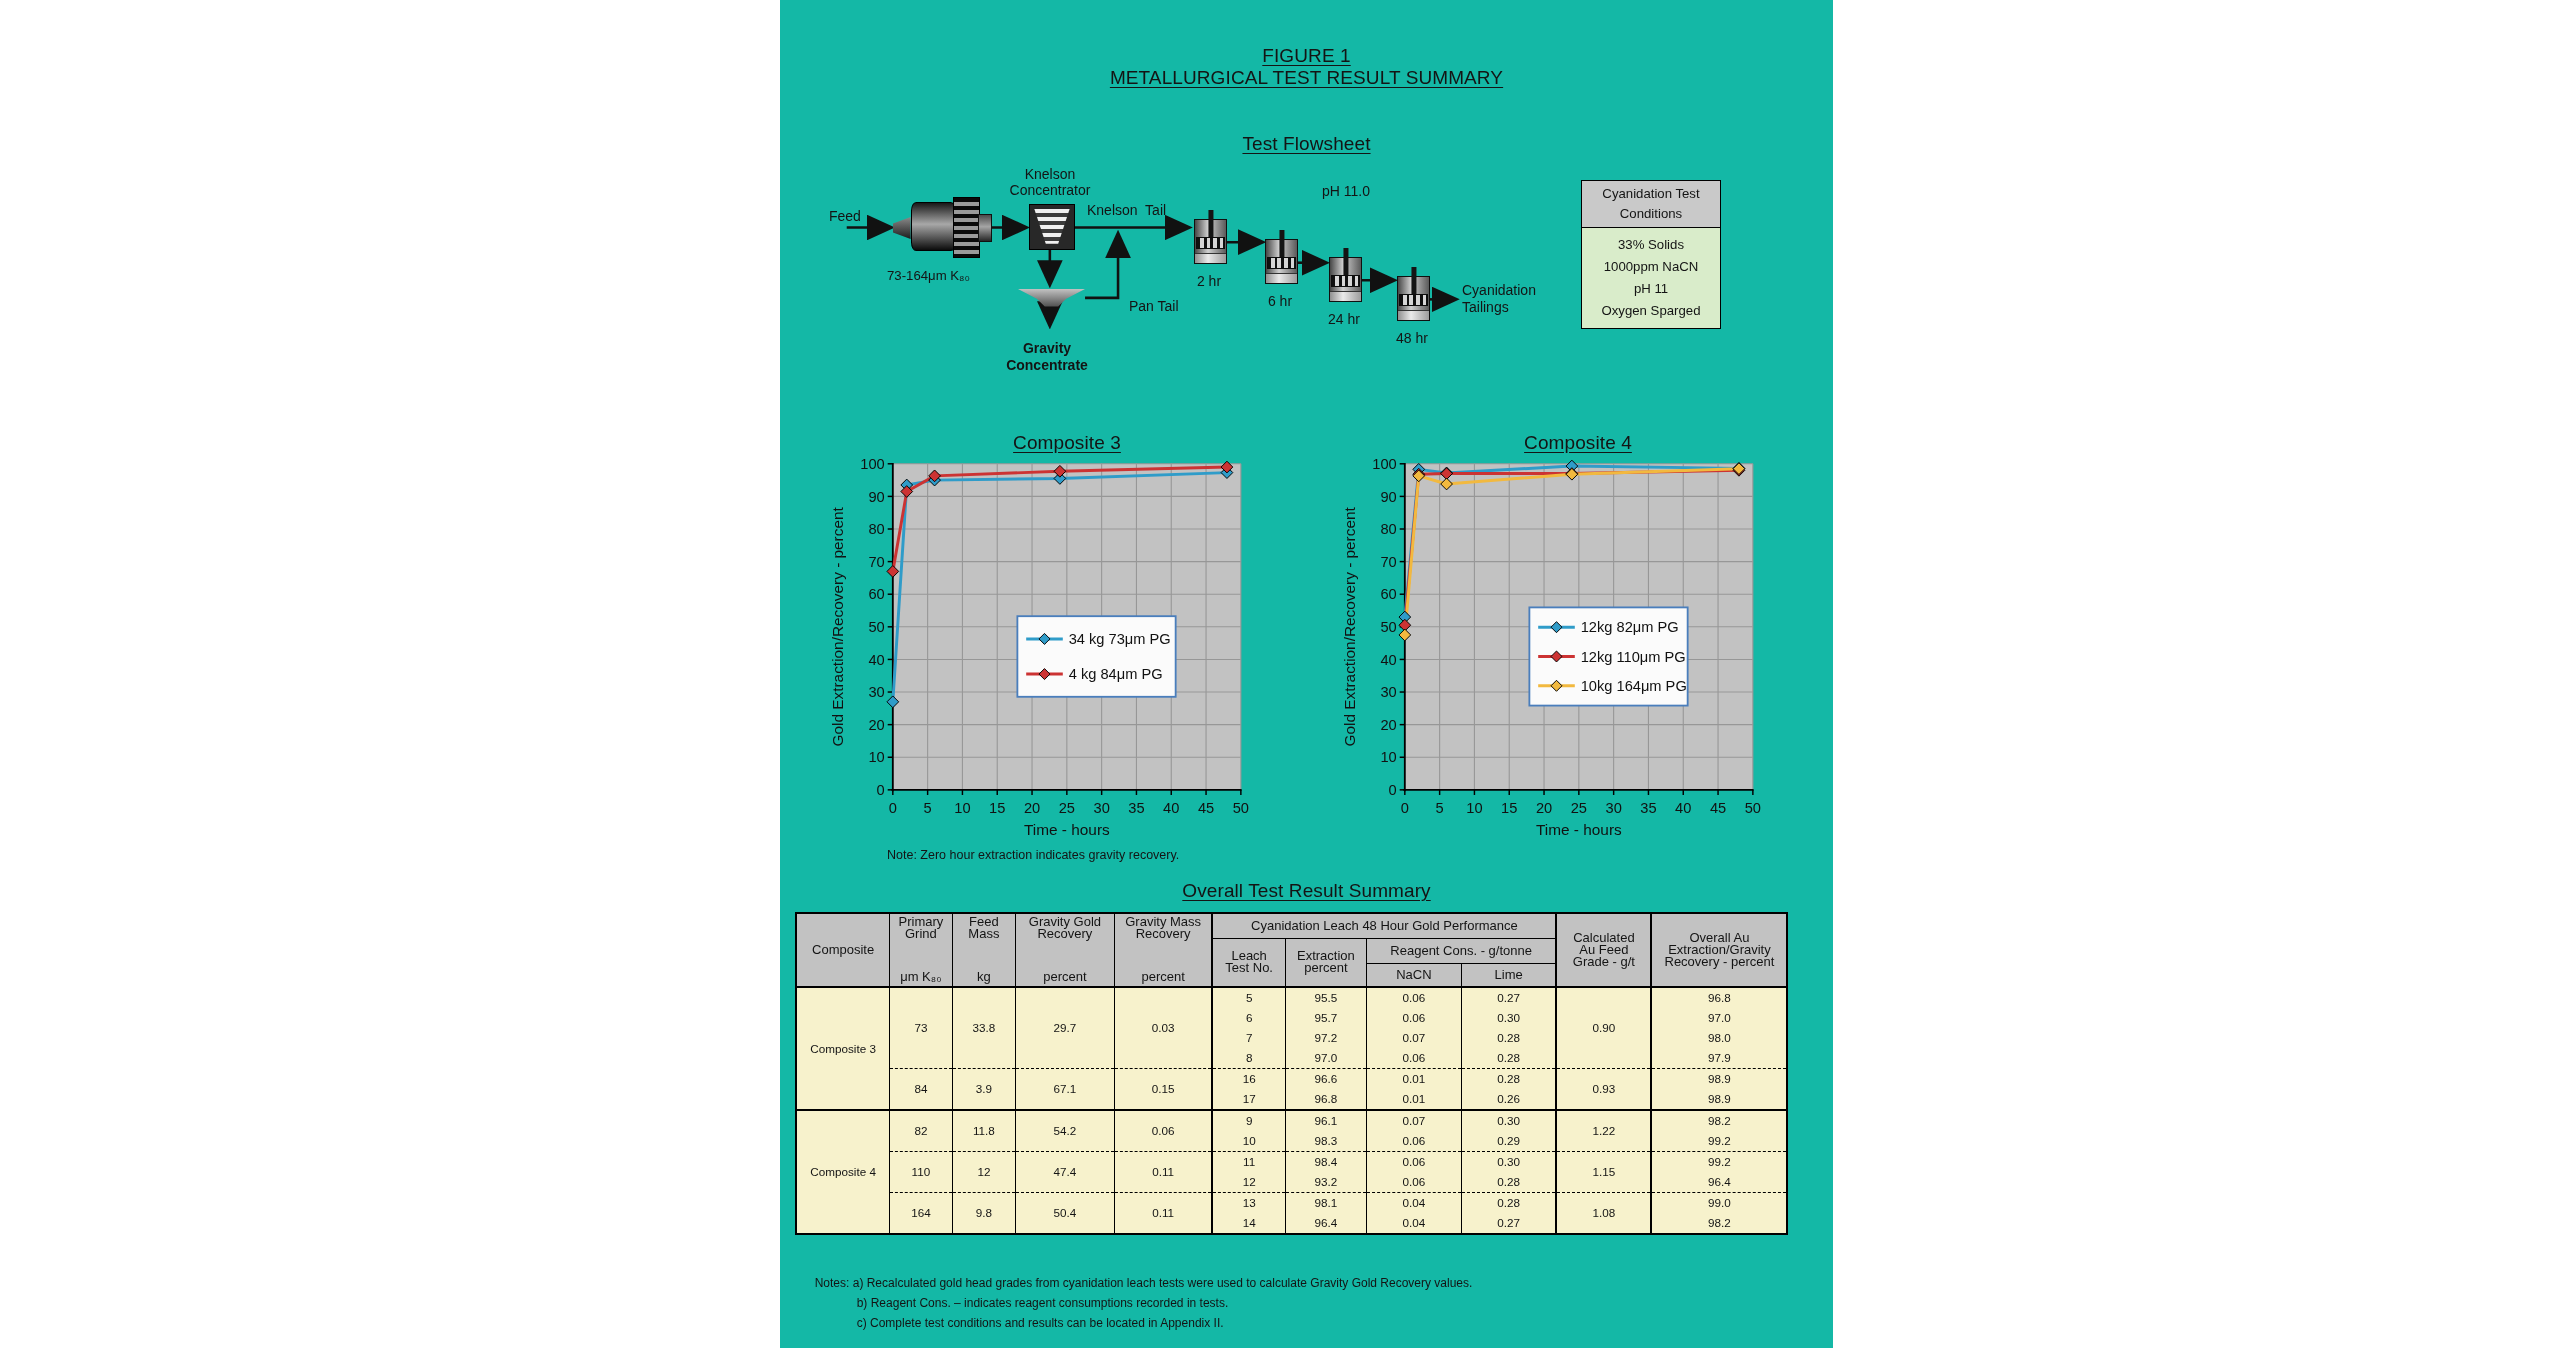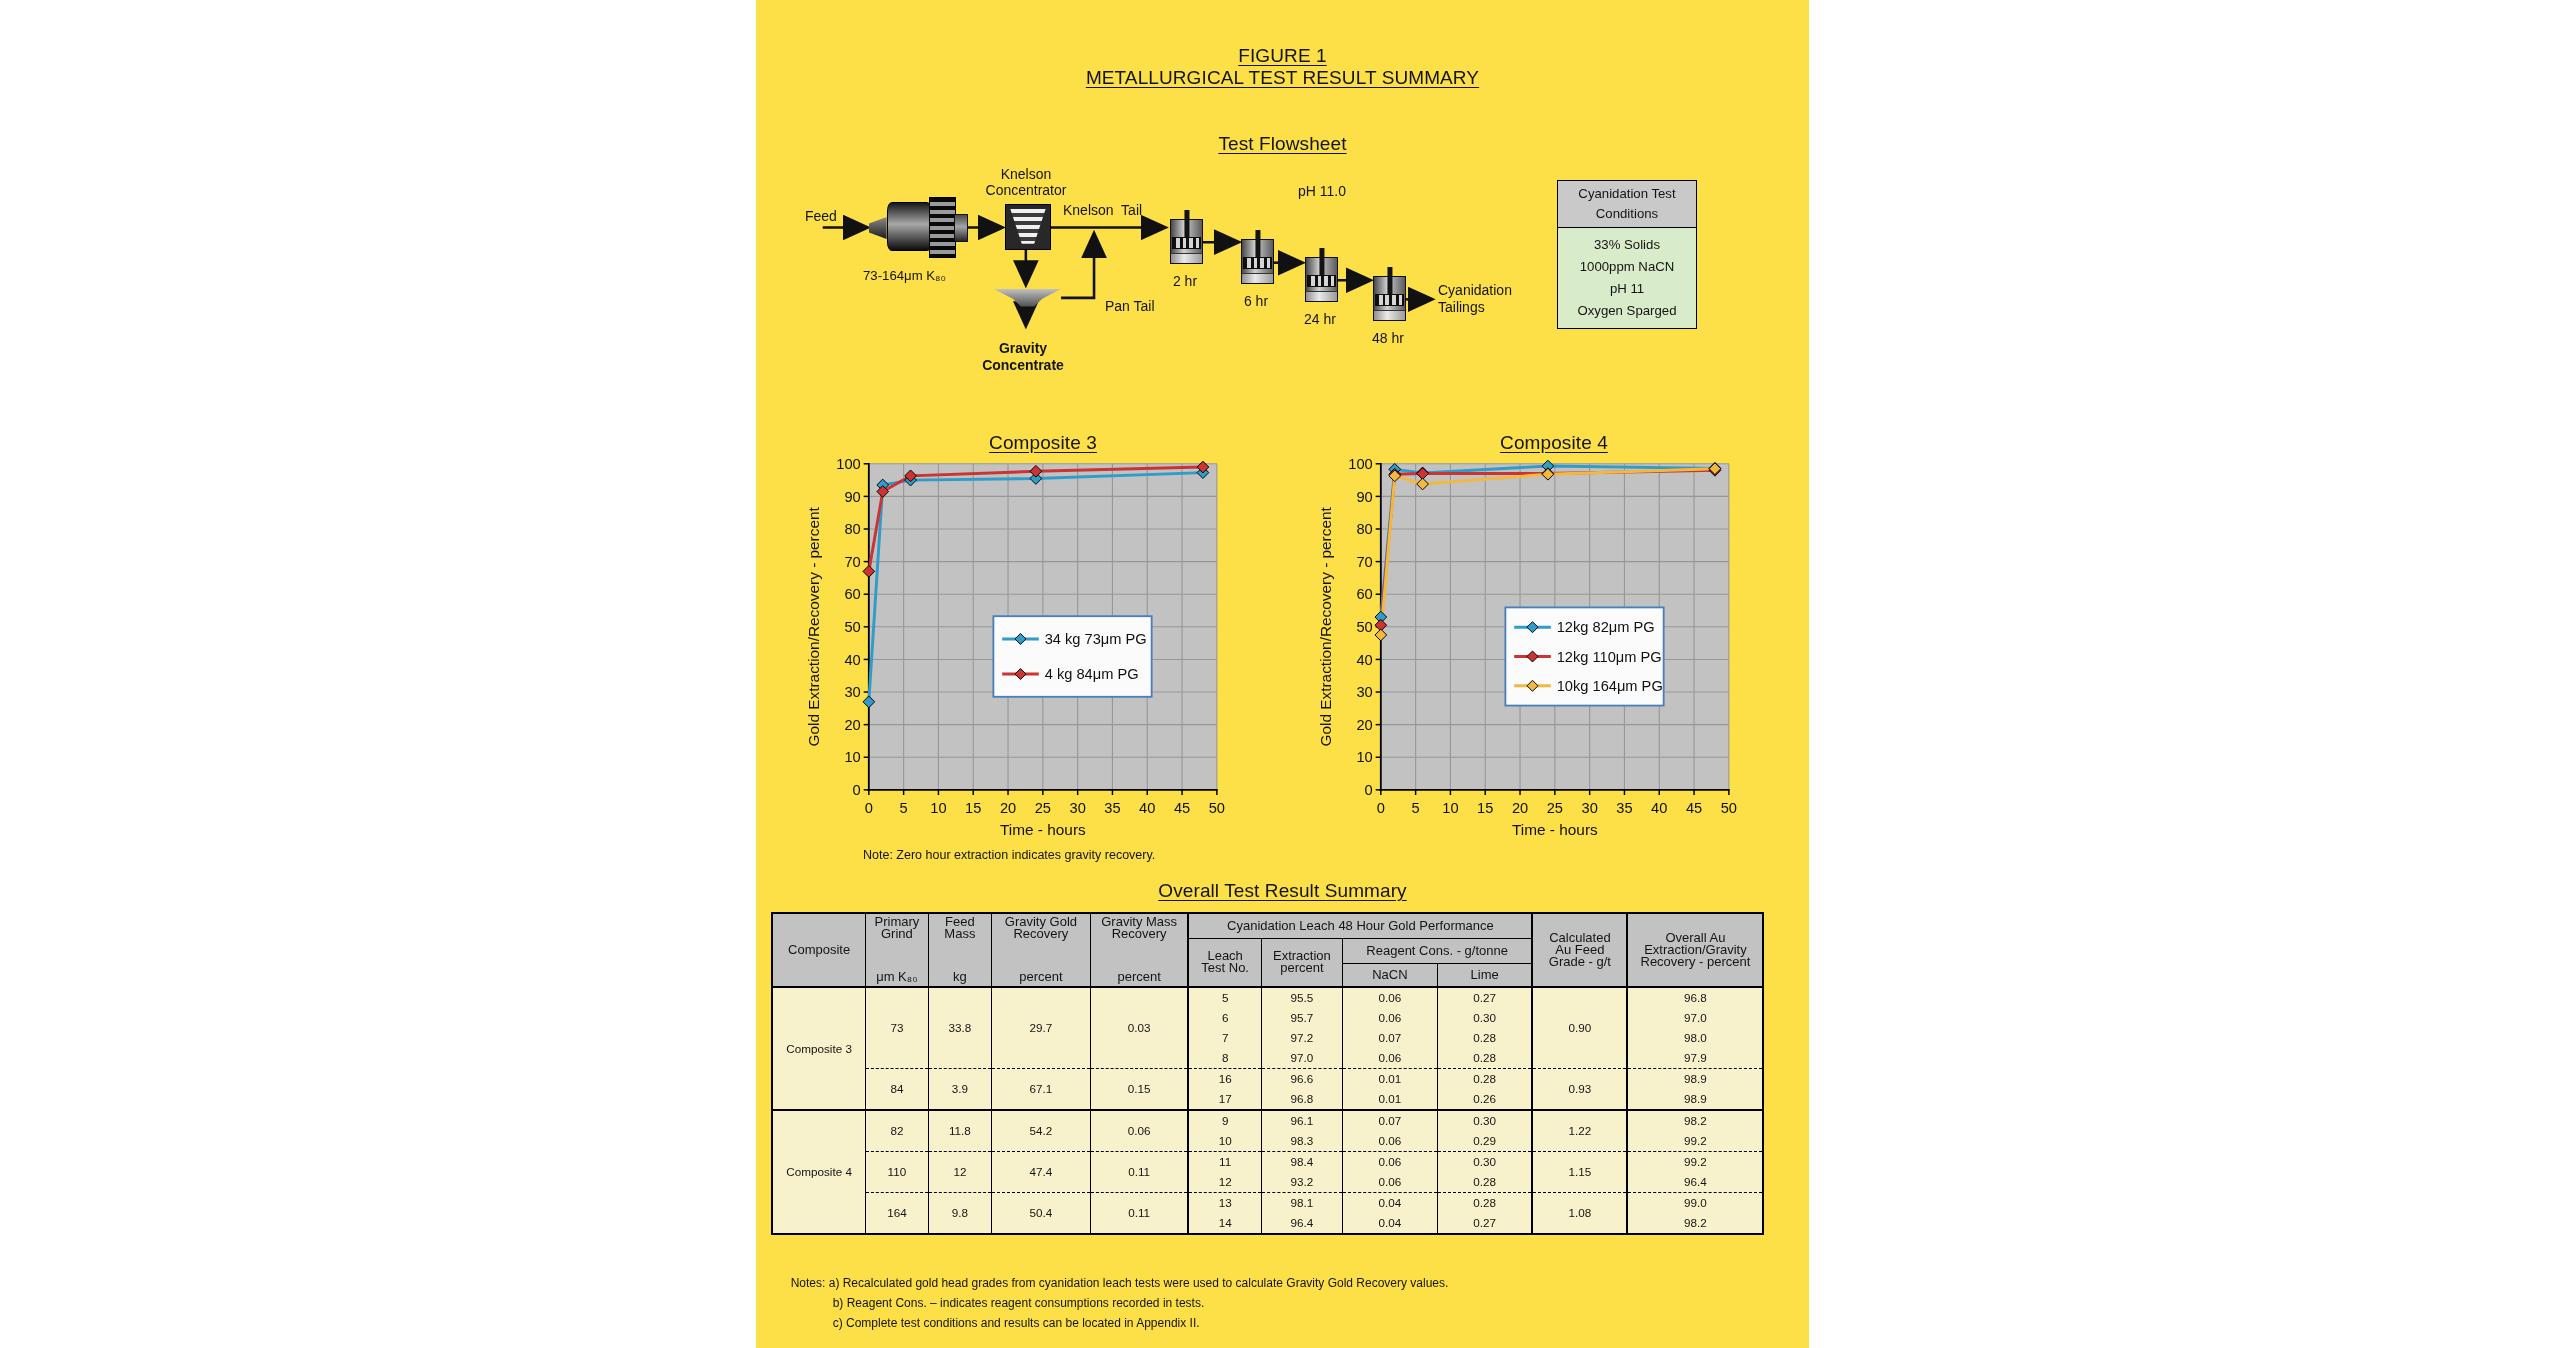--- a/index.html
+++ b/index.html
@@ -1,18 +1,18 @@
 <!DOCTYPE html>
 <html style="font-size:11.7px"><head>
 <meta charset="utf-8">
 <style>
   html,body{margin:0;padding:0;background:#ffffff;}
   body{font-family:"Liberation Sans","DejaVu Sans",sans-serif;color:#141414;}
   .canvas{position:relative;width:2576px;height:1348px;background:#ffffff;overflow:hidden;}
-  .page{position:absolute;left:756px;top:0;width:1053px;height:1348px;background:#fde047;}
+  .page{position:absolute;left:780px;top:0;width:1053px;height:1348px;background:#14b8a6;}
   .abs{position:absolute;}
   .hc{position:absolute;left:0;width:100%;text-align:center;}
   .u{text-decoration:underline;text-underline-offset:2.9px;}
   .title{font-size:19px;letter-spacing:0.1px;}
   .fs-label{position:absolute;font-size:14px;white-space:pre;text-align:center;}
   .cx{transform:translateX(-50%);}
   .bold{font-weight:bold;}
 
   
   .mill-cone{position:absolute;left:113px;top:217px;width:17.6px;height:22px;

